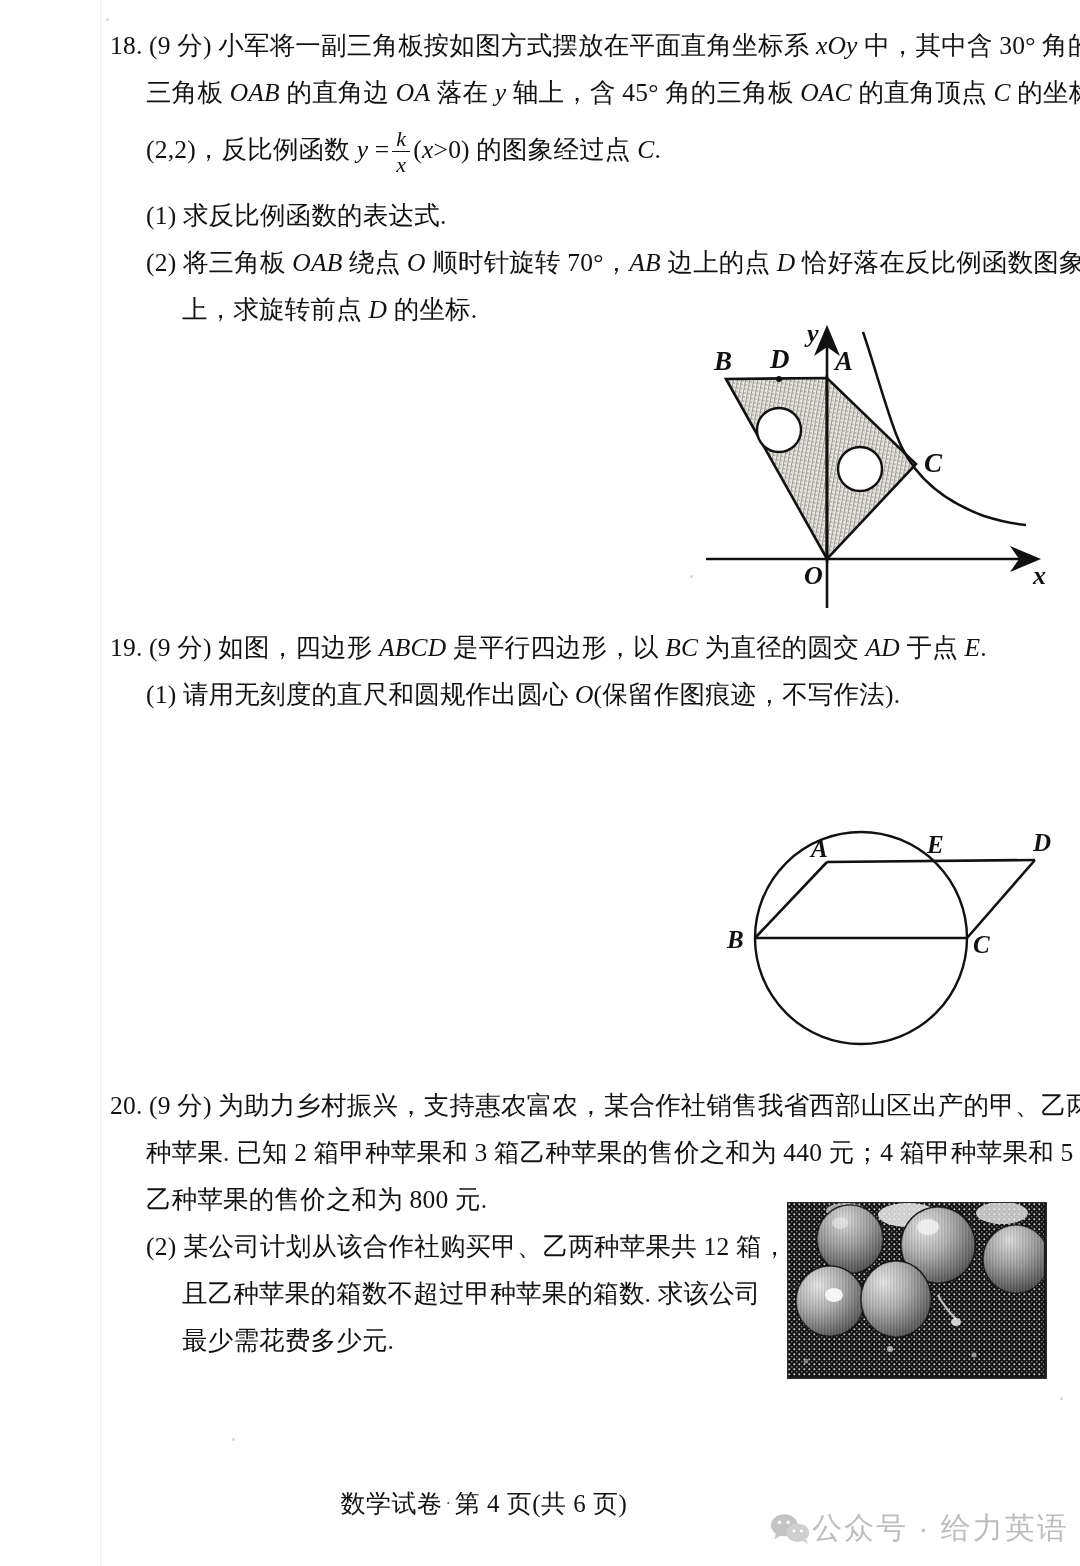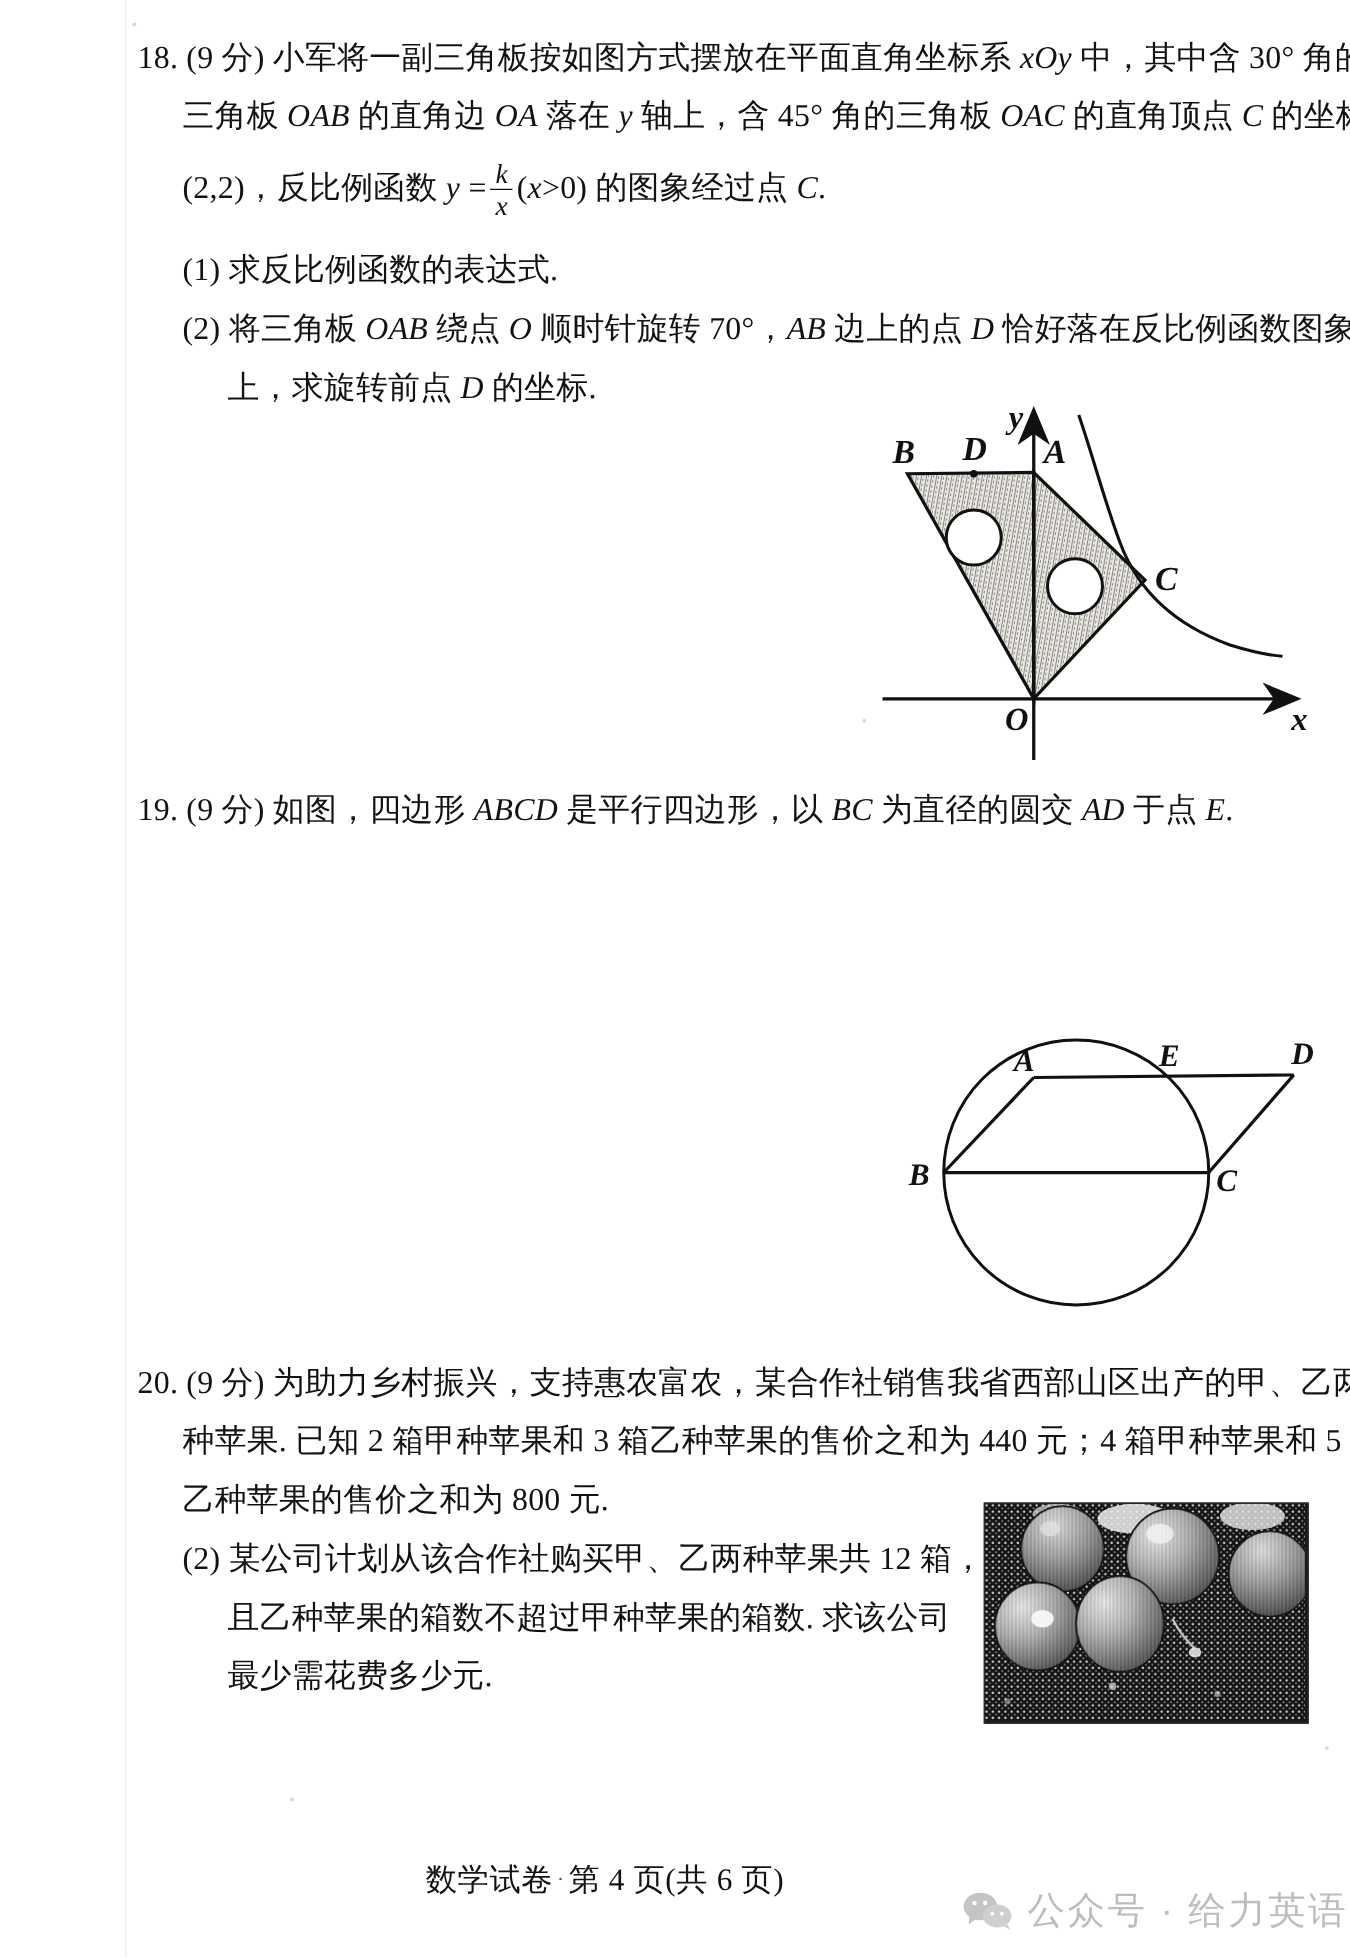--- a/index.html
+++ b/index.html
@@ -92,21 +92,20 @@
     letter-spacing: 0.5px;
   }
   .footer .dot { font-size: 17px; vertical-align: 3px; padding: 0 3px; color: #555; }
 
   .watermark {
     position: absolute;
     left: 770px;
     top: 1508px;
     display: flex;
     align-items: center;
-    gap: 10px;
     color: #bdbdbd;
     font-size: 30px;
     font-family: "Liberation Sans", sans-serif;
     letter-spacing: 2px;
     white-space: nowrap;
   }
   .wm-icon { width: 42px; height: 34px; display: block; }
 </style>
 </head>
 <body>
@@ -172,20 +171,21 @@
       <text x="236" y="160" font-family="Liberation Serif, serif" font-style="italic" font-weight="bold" font-size="27" fill="#111">C</text>
       <text x="116" y="272" font-family="Liberation Serif, serif" font-style="italic" font-weight="bold" font-size="26" fill="#111">O</text>
       <text x="345" y="272" font-family="Liberation Serif, serif" font-style="italic" font-weight="bold" font-size="26" fill="#111">x</text>
       <text x="119" y="30" font-family="Liberation Serif, serif" font-style="italic" font-weight="bold" font-size="26" fill="#111">y</text>
     </svg>
   </div>
 
   <div class="qblock" style="top:624px;">
     <div class="qline"><span>19. (9 分) 如图，四边形 </span><span class="ital">ABCD</span><span> 是平行四边形，以 </span><span class="ital">BC</span><span> 为直径的圆交 </span><span class="ital">AD</span><span> 于点 </span><span class="ital">E</span><span>.</span></div>
 
+    <div class="qline indent1"><span>(1) 请用无刻度的直尺和圆规作出圆心 </span><span class="ital">O</span><span>(保留作图痕迹，不写作法).</span></div>
 
   </div>
 
   <div class="figure" style="left:705px; top:815px;">
     <svg class="fig-svg" width="350" height="250" viewBox="0 0 350 250">
 
       <circle cx="156" cy="123" r="106" fill="none" stroke="#111" stroke-width="2.4"></circle>
 
       <line x1="50" y1="123" x2="262" y2="123" stroke="#111" stroke-width="2.6"></line>
 

